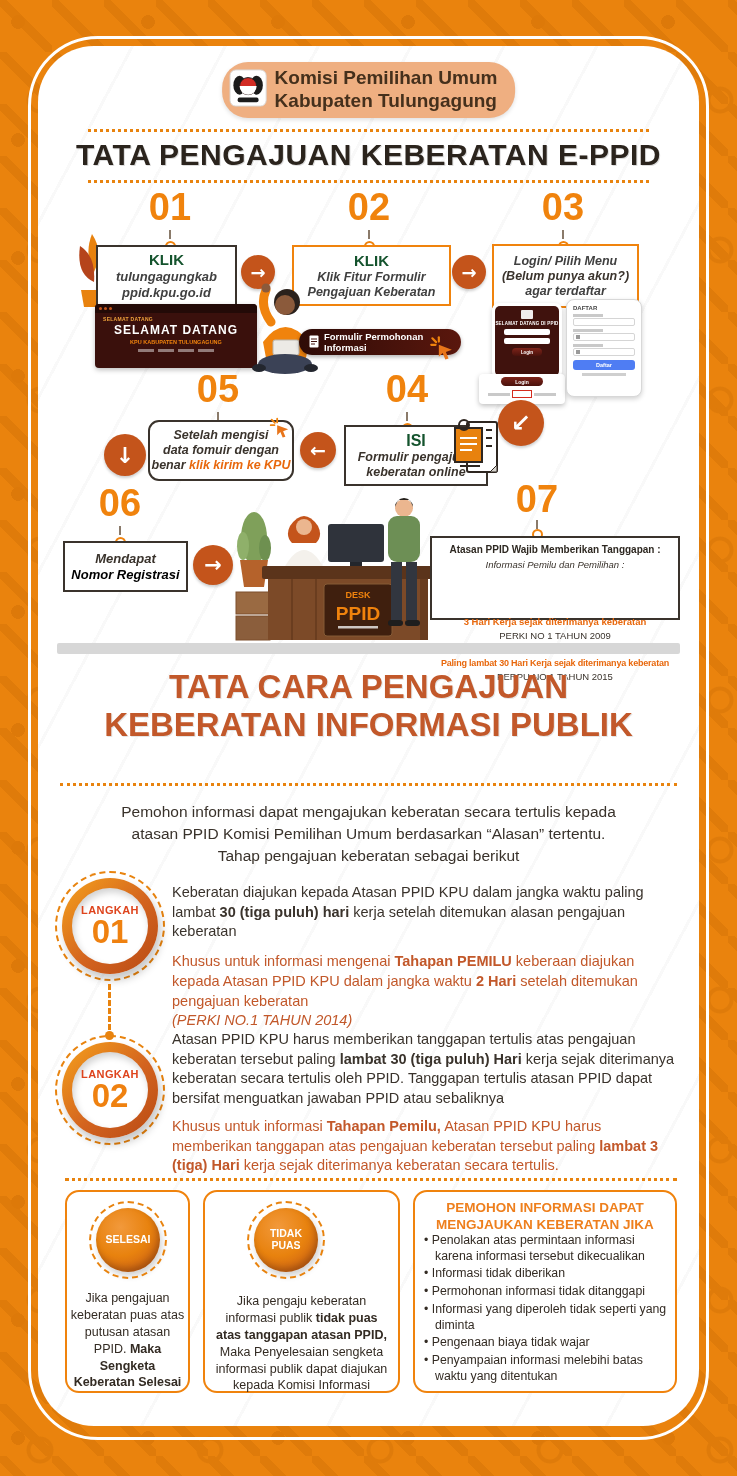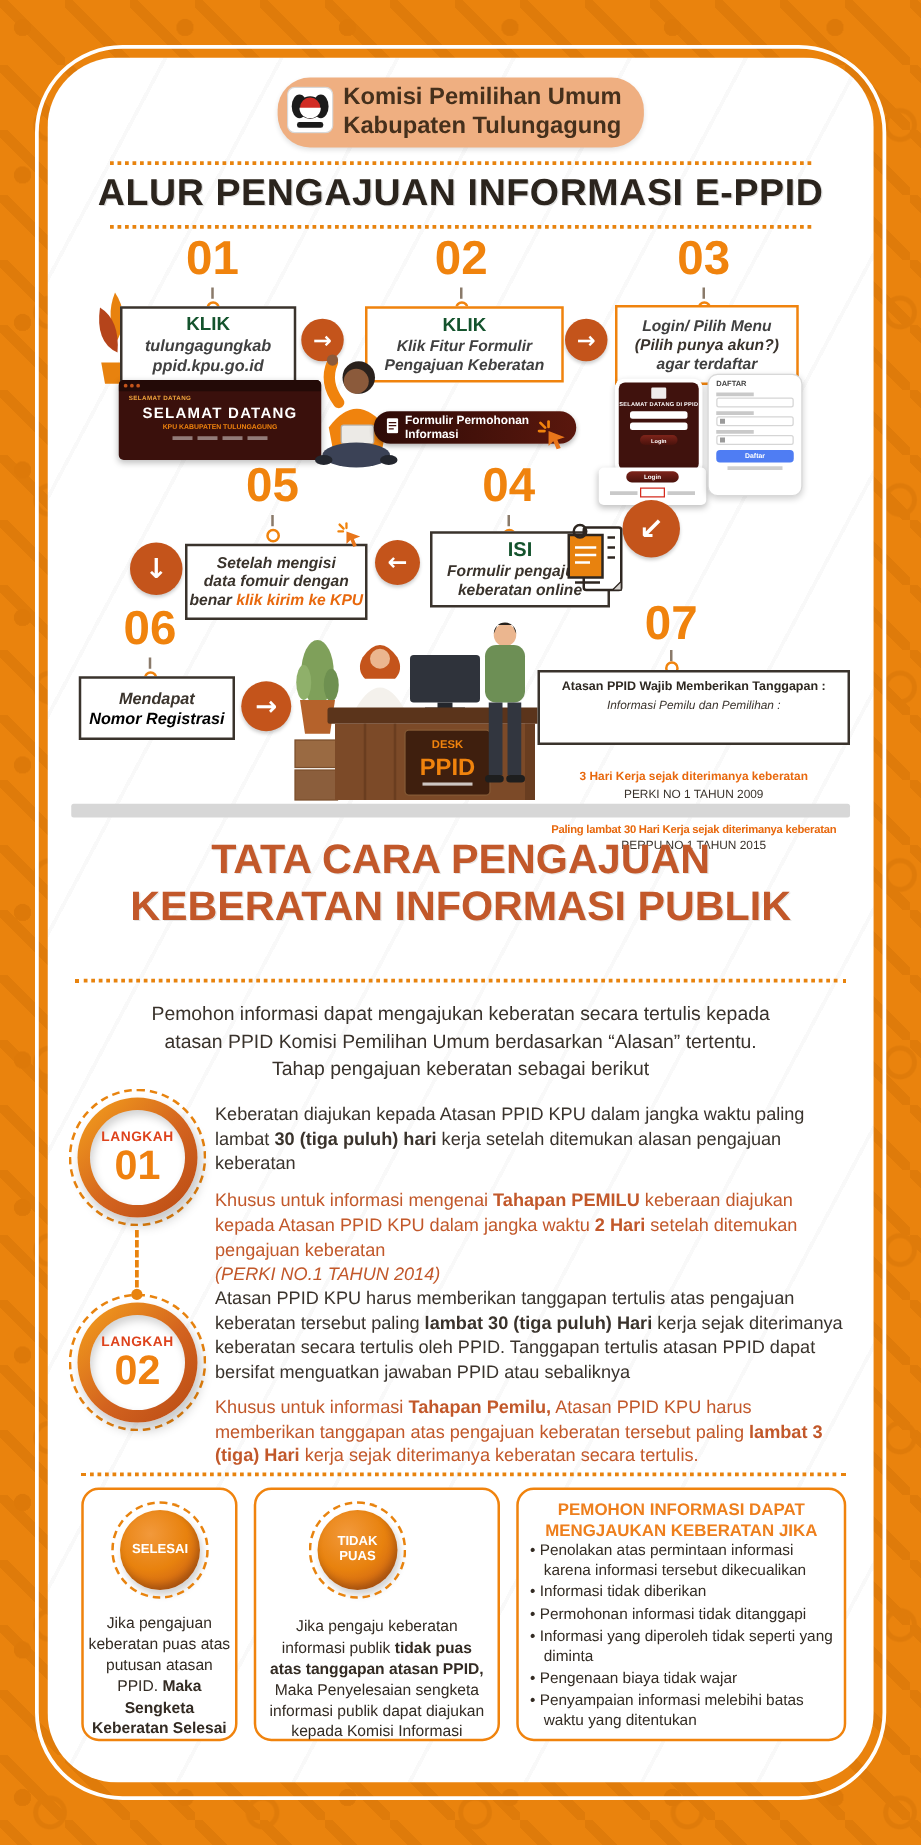--- a/index.html
+++ b/index.html
@@ -64,21 +64,21 @@
   .lcard .ln i{display:block;width:22px;height:3px;background:#C9C9C9;}
   .lcard .ln b{display:block;width:18px;height:6px;border:1px solid #D52B1E;}
   .ph-r{position:absolute;left:566px;top:299px;width:76px;height:98px;background:#fff;border:1px solid #D8D8D8;border-radius:8px;box-shadow:0 2px 5px rgba(0,0,0,0.18);padding:5px 6px;box-sizing:border-box;}
   .ph-r .t{font-size:6px;font-weight:700;color:#444;}
   .ph-r .lab{width:30px;height:2.5px;background:#C9C9C9;margin-top:3px;}
   .ph-r .inp{width:100%;height:8px;border:1px solid #D5D5D5;border-radius:2px;margin-top:1.5px;display:flex;align-items:center;padding-left:2px;box-sizing:border-box;}
   .ph-r .inp i{display:block;width:4px;height:4px;background:#9a9a9a;}
   .ph-r .btn{width:100%;height:10px;border-radius:3px;background:#4F7DF3;color:#fff;font-size:5.5px;font-weight:700;display:flex;align-items:center;justify-content:center;margin-top:4px;}
   .ph-r .foot{width:70%;height:2.5px;background:#CFCFCF;margin:3px auto 0;}
   
-  .b7{position:absolute;left:430px;top:536px;width:250px;height:60px;background:#fff;border:2px solid #3A332C;text-align:center;padding-top:5px;box-sizing:border-box;line-height:1.45;}
+  .b7{position:absolute;left:430px;top:536px;width:250px;height:84px;background:#fff;border:2px solid #3A332C;text-align:center;padding-top:5px;box-sizing:border-box;line-height:1.45;}
   .b7 .l1{font-size:10px;font-weight:800;color:#2E2821;}
   .b7 .it{font-size:9.5px;font-style:italic;color:#3A332C;}
   .b7 .or{font-size:9.5px;font-weight:800;color:#E8680D;margin-top:44px;}
   .b7 .or2{font-size:9px;font-weight:800;color:#E8680D;white-space:nowrap;letter-spacing:-0.2px;}
   .b7 .pl{font-size:9.5px;color:#3A332C;}
   
   .graybar{position:absolute;left:57px;top:643px;width:623px;height:11px;background:#D7D7D7;border-radius:2px;}
   .s2t{position:absolute;left:38px;width:661px;text-align:center;font-size:33px;font-weight:800;color:#C2582A;text-shadow:1px 1px 0 #e5e5e5;}
   .s2sub{position:absolute;left:38px;top:750px;width:661px;text-align:center;font-size:20.5px;font-weight:800;color:#4F4A45;}
   .intro{position:absolute;left:98px;top:801px;width:541px;text-align:center;font-size:15.5px;color:#39322B;line-height:1.42;}
@@ -127,21 +127,21 @@
         <rect x="9" y="30" width="22" height="5" rx="2" fill="#1B1B1B"></rect>
       </svg>
     </span>
     <span class="txt">
       <div>Komisi Pemilihan Umum</div>
       <div>Kabupaten Tulungagung</div>
     </span>
   </div>
 
   <div class="dots" style="left:88px;top:129px;width:561px;"></div>
-  <div class="maintitle">ALUR PENGAJUAN INFORMASI E-PPID</div>
+  <div class="maintitle">TATA PENGAJUAN KEBERATAN E-PPID</div>
   <div class="dots" style="left:88px;top:180px;width:561px;"></div>
 
   <div class="num" style="left:138px;top:188px;">01</div>
   <div class="connline" style="left:169px;top:230px;"></div>
   <div class="connring" style="left:165px;top:241px;"></div>
   <div class="num" style="left:337px;top:188px;">02</div>
   <div class="connline" style="left:368px;top:230px;"></div>
   <div class="connring" style="left:364px;top:241px;"></div>
   <div class="num" style="left:531px;top:188px;">03</div>
   <div class="connline" style="left:562px;top:230px;"></div>
@@ -169,21 +169,21 @@
     <div class="fb-title">KLIK</div>
     <div class="fb-or" style="font-size:12.5px;">Klik Fitur Formulir</div>
     <div class="fb-or" style="font-size:12.5px;">Pengajuan Keberatan</div>
   </div>
   <div class="arr" style="left:452px;top:255px;width:34px;height:34px;font-size:18px;">
       <span>→</span>
     </div>
 
   <div class="fbox orange" style="left:492px;top:244px;width:143px;height:60px;">
     <div class="fb-or" style="font-size:12.5px;">Login/ Pilih Menu</div>
-    <div class="fb-dk" style="font-size:12.5px;">(Pilih punya akun?)</div>
+    <div class="fb-dk" style="font-size:12.5px;">(Belum punya akun?)</div>
     <div class="fb-or" style="font-size:12.5px;">agar terdaftar</div>
   </div>
 
   <div class="site">
     <div class="bar">
         <i class="dot"></i>
         <i class="dot"></i>
         <i class="dot"></i>
       </div>
     <div class="sm">SELAMAT DATANG</div>
@@ -274,21 +274,21 @@
   <div class="connline" style="left:217px;top:412px;"></div>
   <div class="connring" style="left:213px;top:423px;"></div>
   <div class="num" style="left:375px;top:370px;">04</div>
   <div class="connline" style="left:406px;top:412px;"></div>
   <div class="connring" style="left:402px;top:423px;"></div>
 
   <div class="arr" style="left:104px;top:434px;width:42px;height:42px;font-size:22px;">
       <span>↓</span>
     </div>
 
-  <div class="fbox" style="left:148px;top:435px;width:142px;height:57px;">
+  <div class="fbox" style="left:148px;top:420px;width:142px;height:57px;border-radius:11px;">
     <div class="fb-it">Setelah mengisi</div>
     <div class="fb-it">data fomuir dengan</div>
     <div class="fb-it"><span>benar </span><span style="color:#E8680D;font-weight:800;">klik kirim ke KPU</span></div>
   </div>
   <div class="abs" style="left:268px;top:416px;">
     <svg width="22" height="22" viewBox="0 0 24 24">
       <g stroke="#F0830D" stroke-width="2" stroke-linecap="round">
           <path d="M3 10 L7 10"></path>
           <path d="M10 3 L10 7"></path>
           <path d="M4 4 L7.5 7.5"></path>

